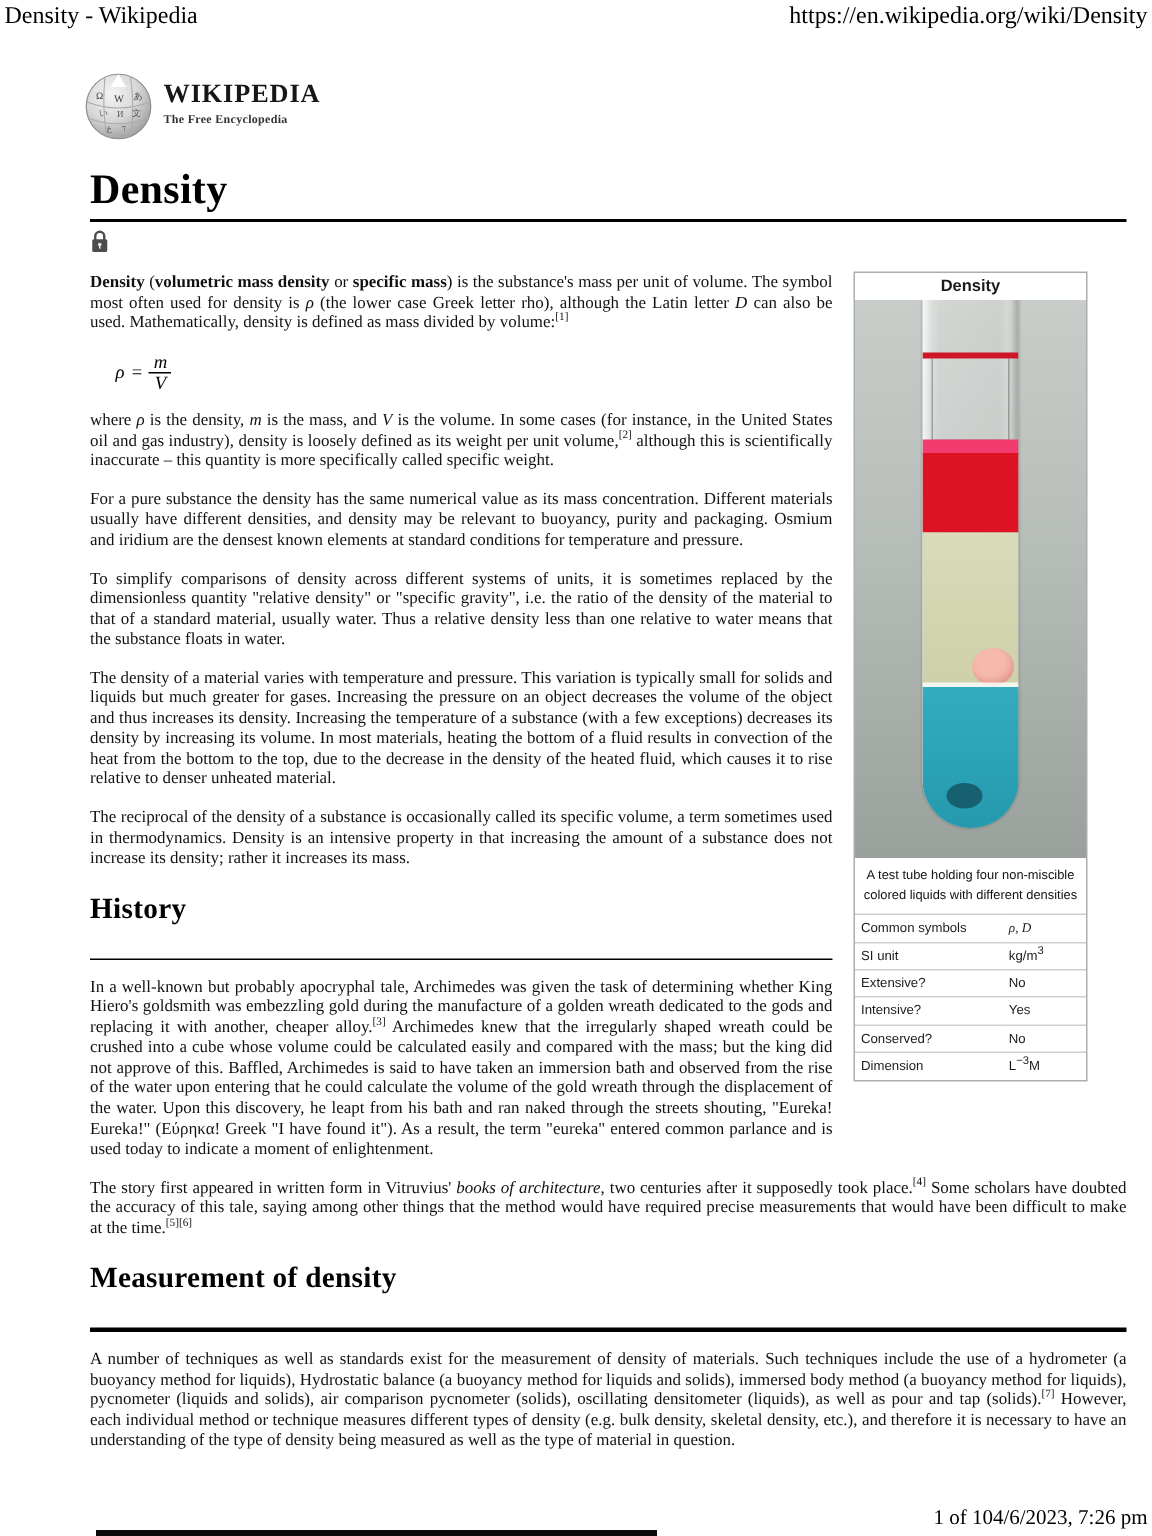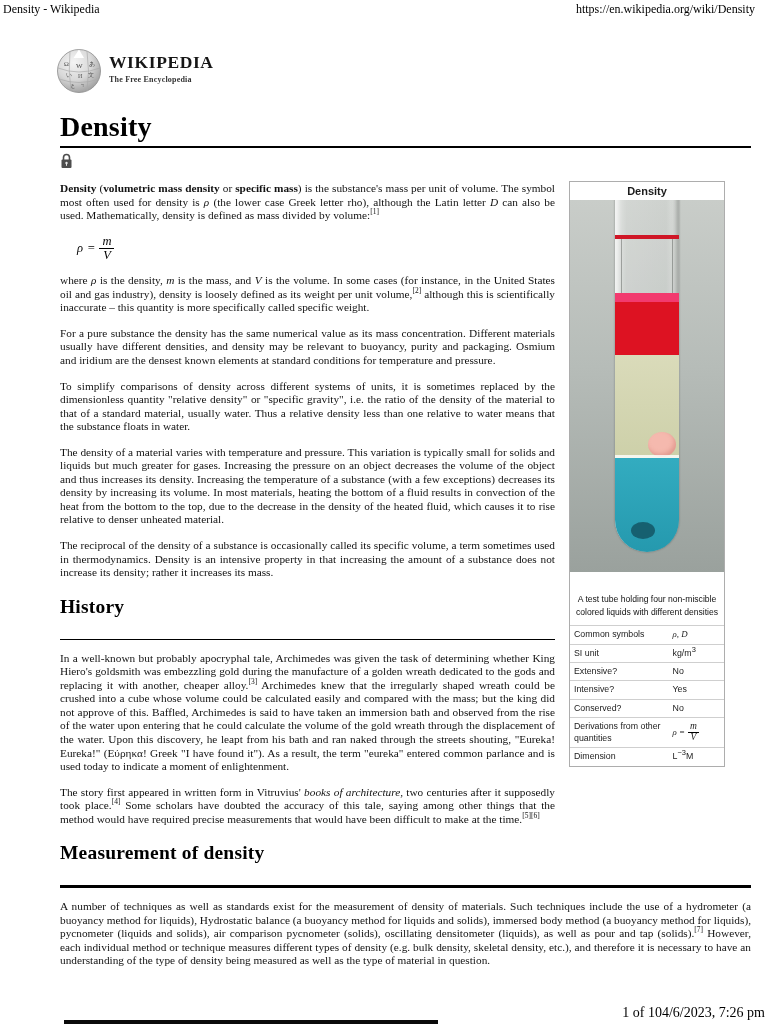--- a/index.html
+++ b/index.html
@@ -1,22 +1,22 @@
 <!DOCTYPE html>
 <html><head>
 <meta charset="utf-8">
 <style>
   html,body{margin:0;padding:0;}
   body{
     width:768px;height:1024px;position:relative;background:#ffffff;
     font-family:"Liberation Serif",serif;color:#000;overflow:hidden;
   }
   
-  .hdr{position:absolute;top:2px;left:3px;right:13px;display:flex;justify-content:space-between;
-       font-size:12px;color:#000;gap:43px;}
+  .hdr{position:absolute;top:2px;left:3px;right:3px;display:flex;justify-content:space-between;
+       font-size:16px;color:#000;gap:43px;}
   .ftr{position:absolute;bottom:3px;left:3px;right:3px;display:flex;justify-content:flex-end;
        font-size:14px;color:#000;}
   .edge-bar{position:absolute;bottom:0;left:64px;width:374px;height:4px;background:#0a0a0a;}
 
   
   .logo-wrap{position:absolute;top:46px;left:56px;display:flex;align-items:flex-start;}
   .globe{width:46px;height:49px;}
   .logo-text{margin-left:7px;margin-top:8px;font-weight:bold;}
   .wordmark{font-size:17.5px;letter-spacing:0.6px;color:#161616;line-height:1;}
   .tagline{font-size:8px;color:#333;margin-top:3px;letter-spacing:0.2px;}
@@ -57,21 +57,21 @@
   .tl{position:absolute;left:0;right:0;}
   .l-redline{top:43px;height:4px;background:#cf1626;}
   .l-glassbox{top:47px;height:54px;margin:0 6px;border:1px solid rgba(80,85,80,.45);border-top:none;background:rgba(255,255,255,.08);}
   .l-pinktop{top:101px;height:10px;background:#f23a6e;}
   .l-red{top:110px;height:53px;background:#dd1222;}
   .l-yellow{top:163px;height:103px;background:linear-gradient(#dadbba,#cdd0a9);}
   .l-foam{top:263px;height:5px;background:rgba(255,255,255,.8);}
   .l-blob{top:240px;left:auto;right:3px;width:28px;height:25px;border-radius:50%;background:#f5b9ae;box-shadow:inset -2px -3px 4px rgba(200,110,100,.4);}
   .l-cyan{top:266px;height:94px;background:linear-gradient(#33acc0,#2599ae);}
   .l-darkblob{top:330px;left:16px;right:auto;width:24px;height:17px;border-radius:50%;background:#166070;}
-  .ib-cap{padding:5px 4px 6px;text-align:center;font-size:8.6px;line-height:1.5;color:#111;margin-top:16px;}
+  .ib-cap{padding:5px 4px 6px;text-align:center;font-size:8.6px;line-height:1.5;color:#111;}
   table.ib-table{width:100%;border-collapse:collapse;font-size:8.8px;}
   table.ib-table td{border-top:1px solid #cfcfcf;padding:3px 2px 3px 4px;vertical-align:middle;line-height:1.3;}
   td.lab{width:64%;}
   td.val{width:36%;padding-left:2px;}
   .frac-sm{display:inline-flex;flex-direction:column;align-items:center;font-family:"Liberation Serif",serif;
            font-style:italic;font-size:9.5px;line-height:1.05;}
   .frac-sm .fn{border-bottom:1px solid #000;padding:0 2px;}
   .ib-sym{font-family:"Liberation Serif",serif;font-style:italic;}
   .eqrow{display:inline-flex;align-items:center;gap:3px;font-family:"Liberation Serif",serif;font-style:italic;}
 </style>
@@ -157,30 +157,20 @@
           </tr>
           <tr>
             <td class="lab"><span class="sa">Intensive</span><span>?</span></td>
             <td class="val"><span>Yes</span></td>
           </tr>
           <tr>
             <td class="lab"><span class="sa">Conserved</span><span>?</span></td>
             <td class="val"><span>No</span></td>
           </tr>
           <tr>
-            <td class="lab"><span>Derivations from other quantities</span></td>
-            <td class="val"><span class="eqrow">
-                <span>ρ =</span>
-                <span class="frac-sm">
-                  <span class="fn">m</span>
-                  <span>V</span>
-                </span>
-              </span></td>
-          </tr>
-          <tr>
             <td class="lab"><span class="sa">Dimension</span></td>
             <td class="val"><span>L</span><span class="sr">−3</span><span>M</span></td>
           </tr>
         </tbody>
     </table>
   </aside>
 
   <p class="body"><span class="sb">Density</span><span> (</span><span class="sb">volumetric mass density</span><span> or </span><span class="sb">specific mass</span><span>) is the substance's </span><span class="sa">mass</span><span> per unit of </span><span class="sa">volume</span><span>. The symbol most often used for density is </span><span class="si">ρ</span><span> (the lower case </span><span class="sa">Greek letter</span><span> </span><span class="sa">rho</span><span>), although the Latin letter </span><span class="si">D</span><span> can also be used. Mathematically, density is defined as mass divided by volume:</span><span class="sr sa">[1]</span></p>
 
   <div class="formula">

